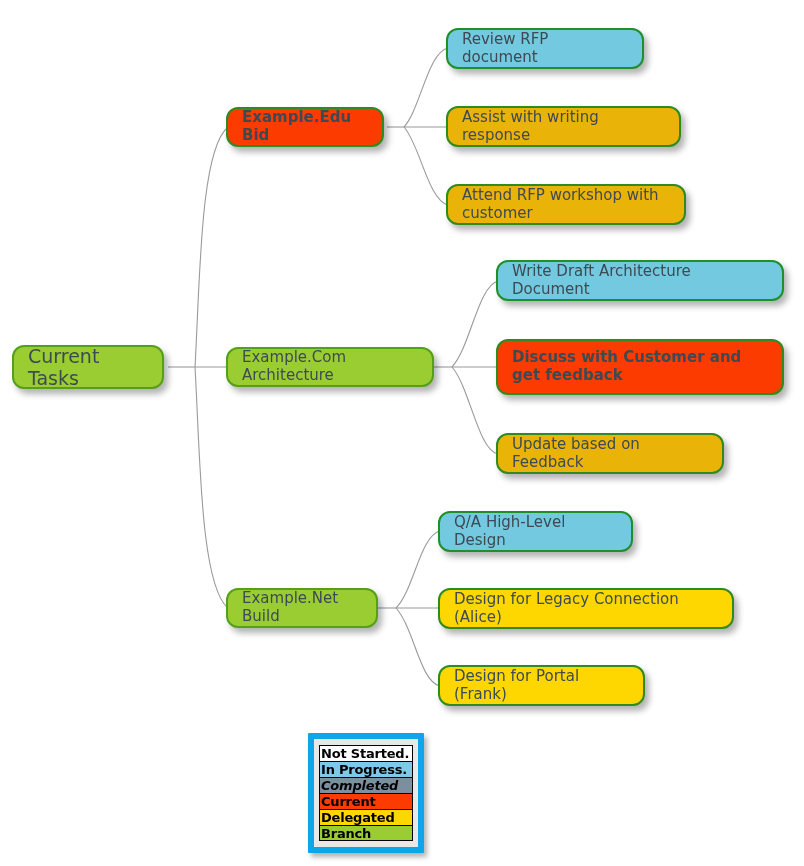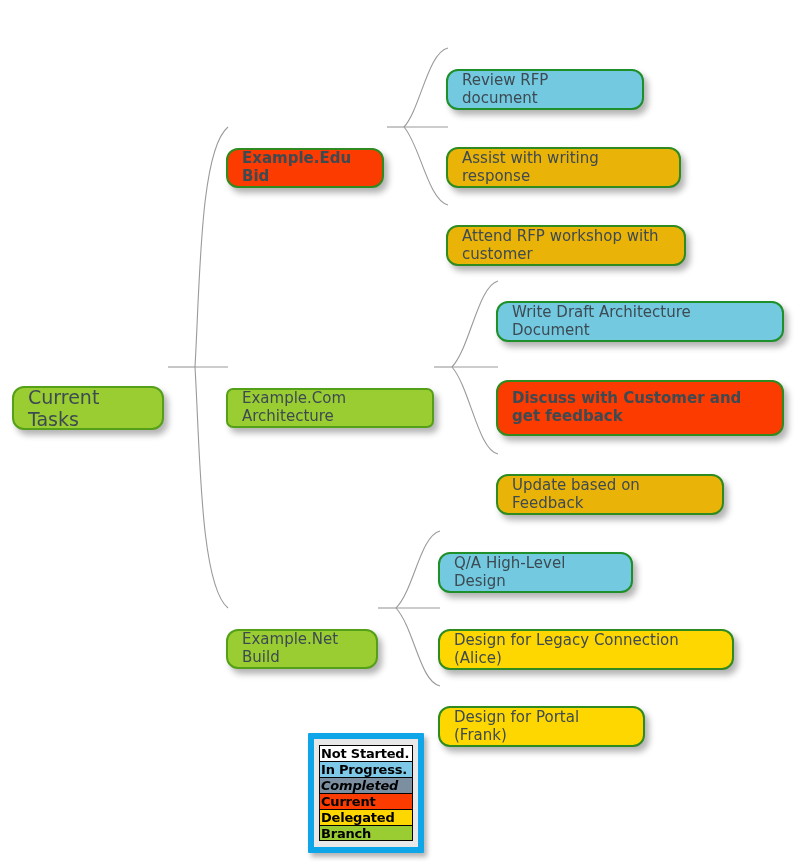--- a/index.html
+++ b/index.html
@@ -34,21 +34,20 @@
     position: absolute;
     box-sizing: border-box;
     border-radius: 12px;
     border: 2px solid #1f8f2a;
     display: flex;
     align-items: center;
     padding: 0 14px;
     box-shadow: 4px 5px 6px rgba(0,0,0,0.30);
     color: #3d4a52;
     line-height: 1.18;
-    margin-top: 41px;
   }
   .node .label {
     display: block;
     width: 100%;
   }
 
   
   .st-root {
     background: #9acd32;
     border-color: #54a018;
@@ -165,21 +164,21 @@
   </div>
 
   <div class="node st-notstarted" style="left:446px; top:106px; width:235px; height:41px;">
     <span class="label">Assist with writing response</span>
   </div>
 
   <div class="node st-notstarted" style="left:446px; top:184px; width:240px; height:41px;">
     <span class="label">Attend RFP workshop with customer</span>
   </div>
 
-  <div class="node st-branch" style="left:226px; top:347px; width:208px; height:40px;border-radius:7px;">
+  <div class="node st-branch" style="left:226px; top:347px; width:208px; height:40px;">
     <span class="label">Example.Com Architecture</span>
   </div>
 
   <div class="node st-inprogress" style="left:496px; top:260px; width:288px; height:41px;">
     <span class="label">Write Draft Architecture Document</span>
   </div>
 
   <div class="node st-urgent" style="left:496px; top:339px; width:288px; height:56px; align-items:center;">
     <span class="label">Discuss with Customer and get feedback</span>
   </div>

